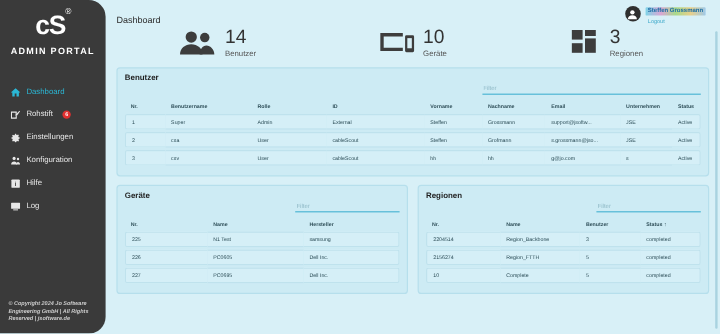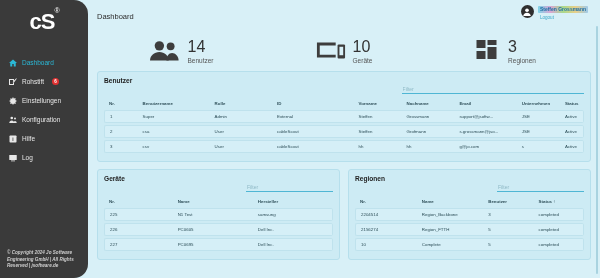--- a/index.html
+++ b/index.html
@@ -71,21 +71,21 @@
   .user-meta { display: flex; flex-direction: column; line-height: 1; padding-top: 1px; }
   .user-name {
     font-size: 5px; font-weight: bold; color: #1d6fa5;
     background: linear-gradient(90deg,#7fd4e8 0%, #d9a6d4 25%, #a8d98c 50%, #e8cf8a 75%, #9fc9e8 100%);
     padding: 1px 2px; border-radius: 1px;
     filter: blur(0.35px);
   }
   .user-logout { font-size: 4.6px; color: #3ba8c9; margin-top: 3px; padding-left: 2px; cursor:pointer; }
 
   
-  .stats { display: flex; align-items: center; margin-top: 17px; padding: 0 4px; }
+  .stats { display: flex; align-items: center; margin-top: 2px; padding: 0 4px; }
   .stat { flex: 1 1 33.33%; display: flex; align-items: center; justify-content: center; gap: 7px; }
   .stat-ico { color: #3d3d3d; display: flex; align-items: center; }
   .stat-txt { display: flex; flex-direction: column; }
   .stat-num { font-size: 16px; color: #333; line-height: 17px; font-weight: normal; }
   .stat-lbl { font-size: 6.5px; color: #555; margin-top: 2px; }
 
   
   .panel {
     background: #cdebf4;
     border: 1px solid #b6dfec;
@@ -128,20 +128,21 @@
 </head>
 <body>
 
 <div class="app">
 
   <aside class="sidebar">
     <div class="brand">
       <div class="brand-logo">
         <span>cS</span><sup>®</sup>
       </div>
+      <div class="brand-title">ADMIN PORTAL</div>
     </div>
 
     <nav class="nav">
 
       <div class="nav-item active">
         <span class="nav-ico">
           <svg width="8" height="8" viewBox="0 0 16 16" fill="#2bb8d6">
               <path d="M8 1L0 8h2.5v7h4V10h3v5h4V8H16z"></path>
             </svg>
         </span>

